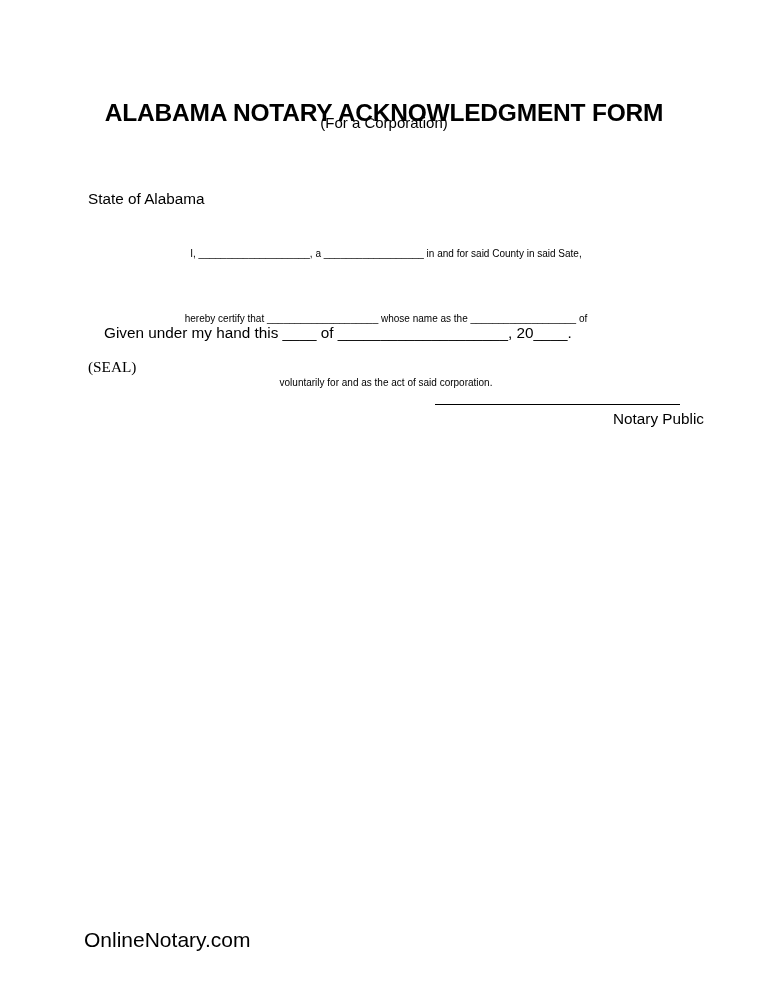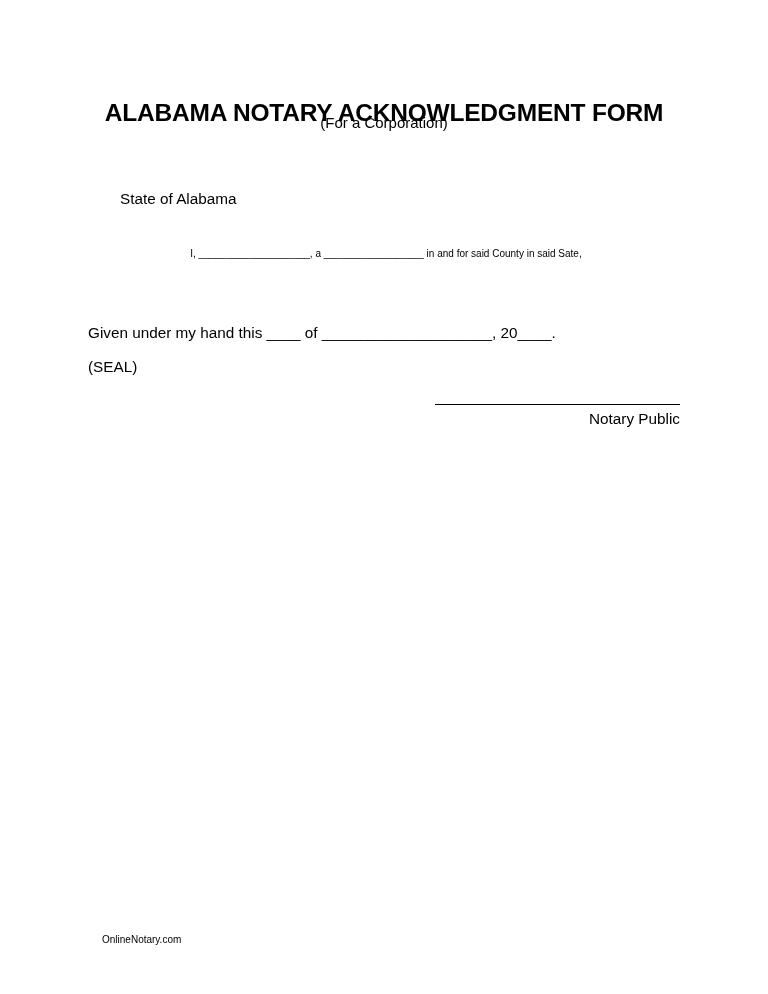--- a/index.html
+++ b/index.html
@@ -46,97 +46,100 @@
 
   
   .venue {
     position: absolute;
     left: 88px;
     top: 148px;
     font-size: 15.3px;
     line-height: 20.5px;
     white-space: pre;
   }
-  .venue-line { display: block; margin-left: 32px; }
+  .venue-line { display: block; }
 
   
   .body-para {
     position: absolute;
     left: 88px;
     top: 200px;
     width: 596px;
     font-size: 10px;
     line-height: 21.5px;
     white-space: pre-wrap;
     text-align: center;
   }
   .body-line { display: block; white-space: pre; }
 
   
   .given {
     position: absolute;
-    left: 88px;
+    left: 104px;
     top: 322px;
     font-size: 15.3px;
     line-height: 21px;
     white-space: pre;
   }
 
   
   .seal {
     position: absolute;
     left: 88px;
     top: 356px;
     font-size: 15.3px;
     line-height: 21px;
+    font-family: Liberation Serif, serif;
   }
 
   
   .sig-rule {
     position: absolute;
     left: 435px;
     top: 404px;
     width: 245px;
     height: 0;
     border-top: 1.6px solid #000000;
   }
   .sig-label {
     position: absolute;
-    left: 435px;
+    left: 459px;
     top: 408px;
     width: 245px;
     text-align: right;
     font-size: 15.3px;
     line-height: 21px;
   }
 
   
   .footer {
     position: absolute;
-    left: 102px;
+    left: 84px;
     top: 930px;
-    font-size: 10px;
+    font-size: 21px;
     line-height: 20px;
   }
 </style>
 </head>
 <body>
 
 <div class="page">
 
   <h1 class="title">ALABAMA NOTARY ACKNOWLEDGMENT FORM</h1>
 
   <div class="subtitle">(For a Corporation)</div>
 
   <div class="venue">
     <span class="venue-line">State of Alabama</span>
   </div>
 
   <div class="body-para">
     <span class="body-line">I, ____________________, a __________________ in and for said County in said Sate,</span>
+    <span class="body-line">hereby certify that ____________________ whose name as the ___________________ of</span>
+    <span class="body-line">voluntarily for and as the act of said corporation.</span>
   </div>
 
   <div class="given">Given under my hand this ____ of ____________________, 20____.</div>
 
   <div class="seal">(SEAL)</div>
 
   <div class="sig-rule"></div>
 
   <div class="sig-label">Notary Public</div>
 

